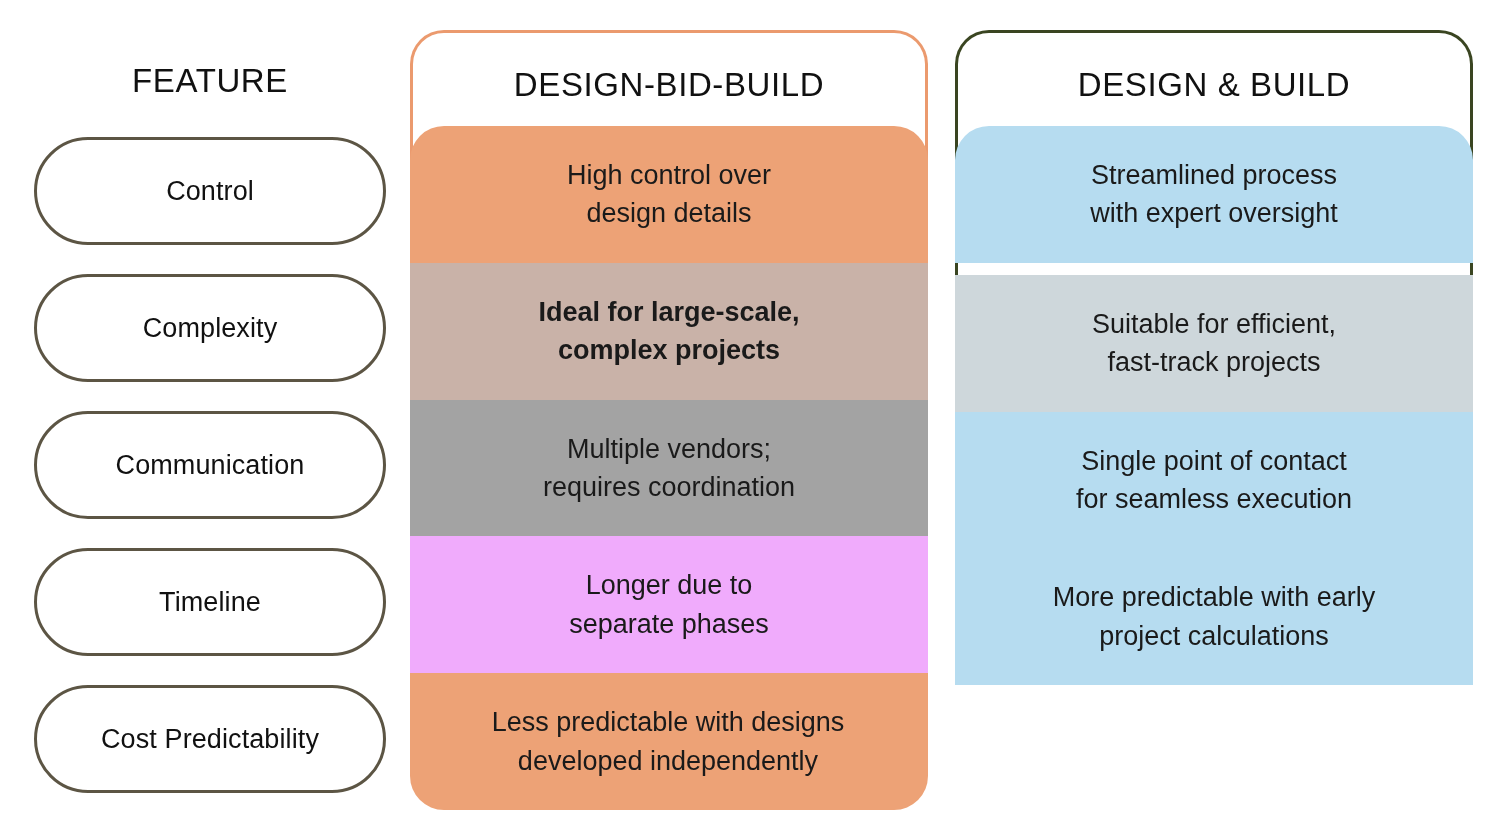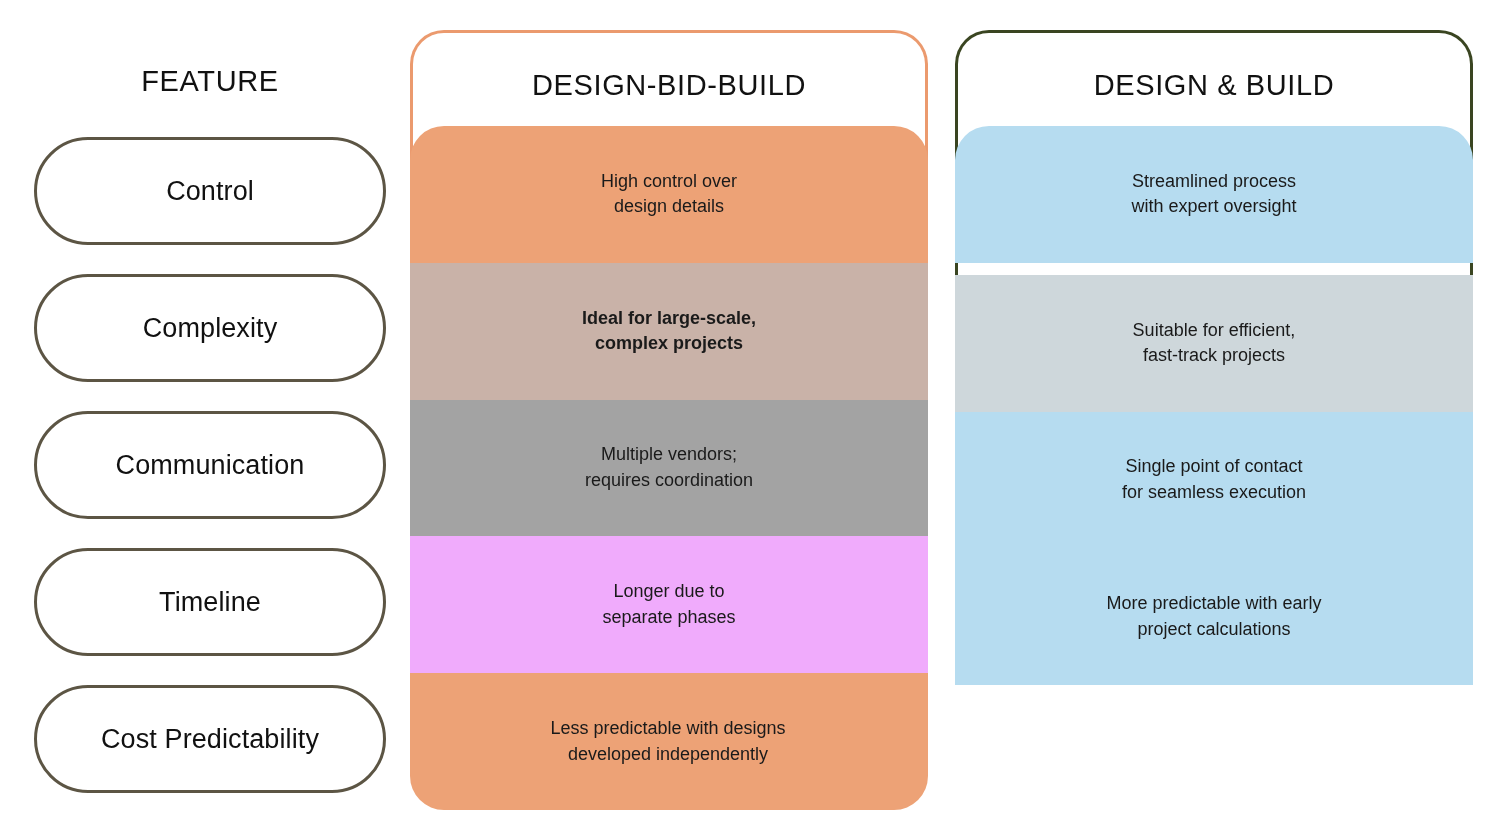--- a/index.html
+++ b/index.html
@@ -48,21 +48,21 @@
   }
 
   
   .col-header {
     position: absolute;
     display: flex;
     align-items: center;
     justify-content: center;
     text-align: right;
     color: #111111;
-    font-size: 29px;
+    font-size: 33px;
     letter-spacing: 0.6px;
     font-weight: 400;
     z-index: 6;
   }
   #header-feature {
     left: 34px;
     top: 58px;
     width: 352px;
     height: 46px;
   }
@@ -118,21 +118,21 @@
 
   .cell {
     height: 136.8px;
     box-sizing: border-box;
     display: flex;
     align-items: center;
     justify-content: center;
     text-align: center;
     padding: 0 26px;
     color: #1a1a1a;
-    font-size: 18px;
+    font-size: 27px;
     line-height: 1.42;
     font-weight: 400;
     white-space: pre-line;
   }
 </style>
 </head>
 <body>
 
 <div id="stage">
 

